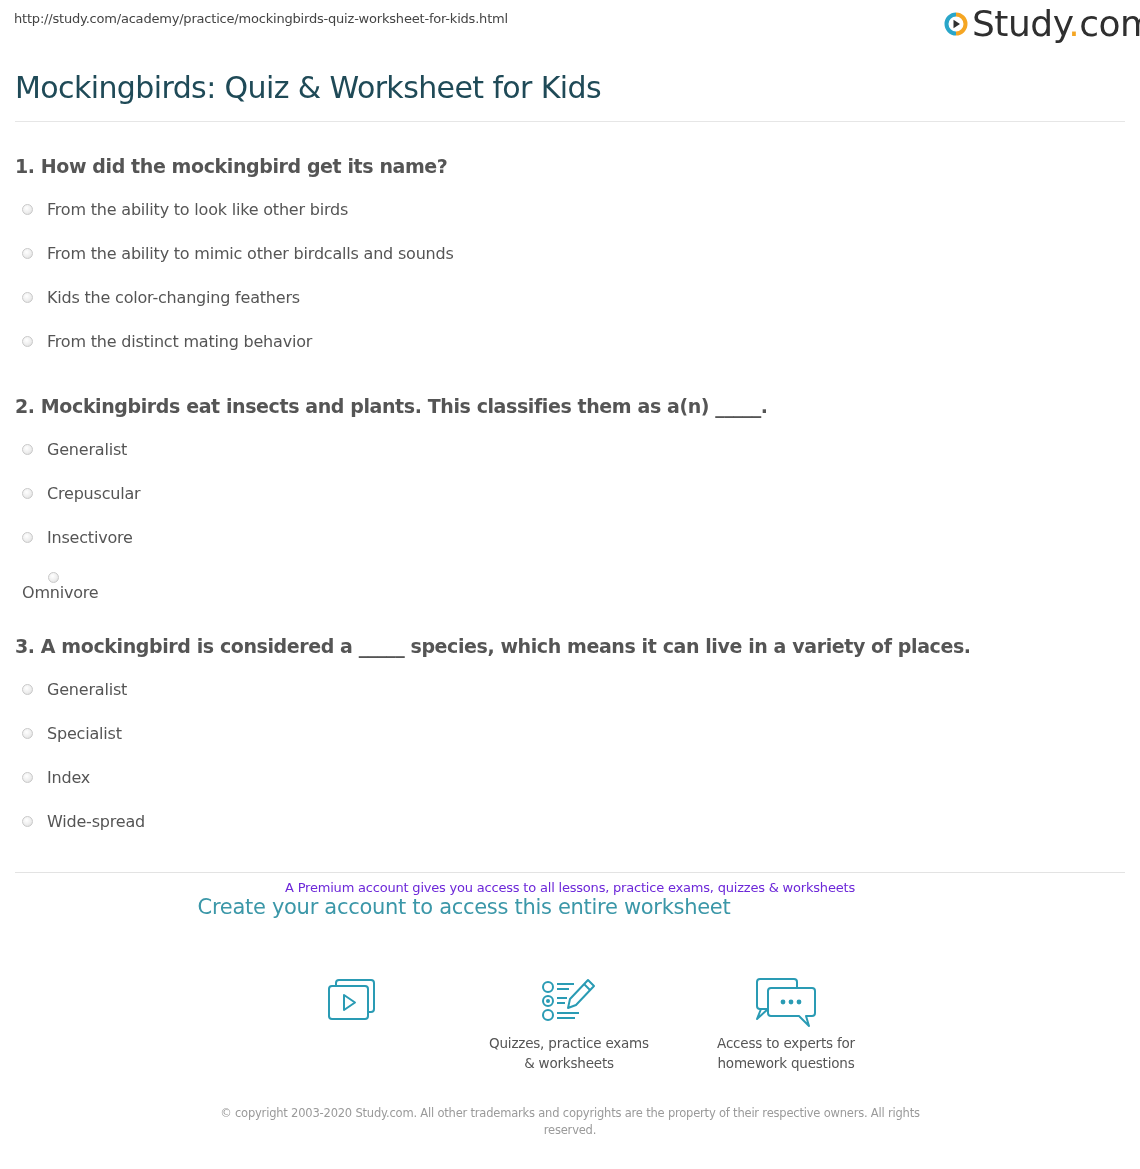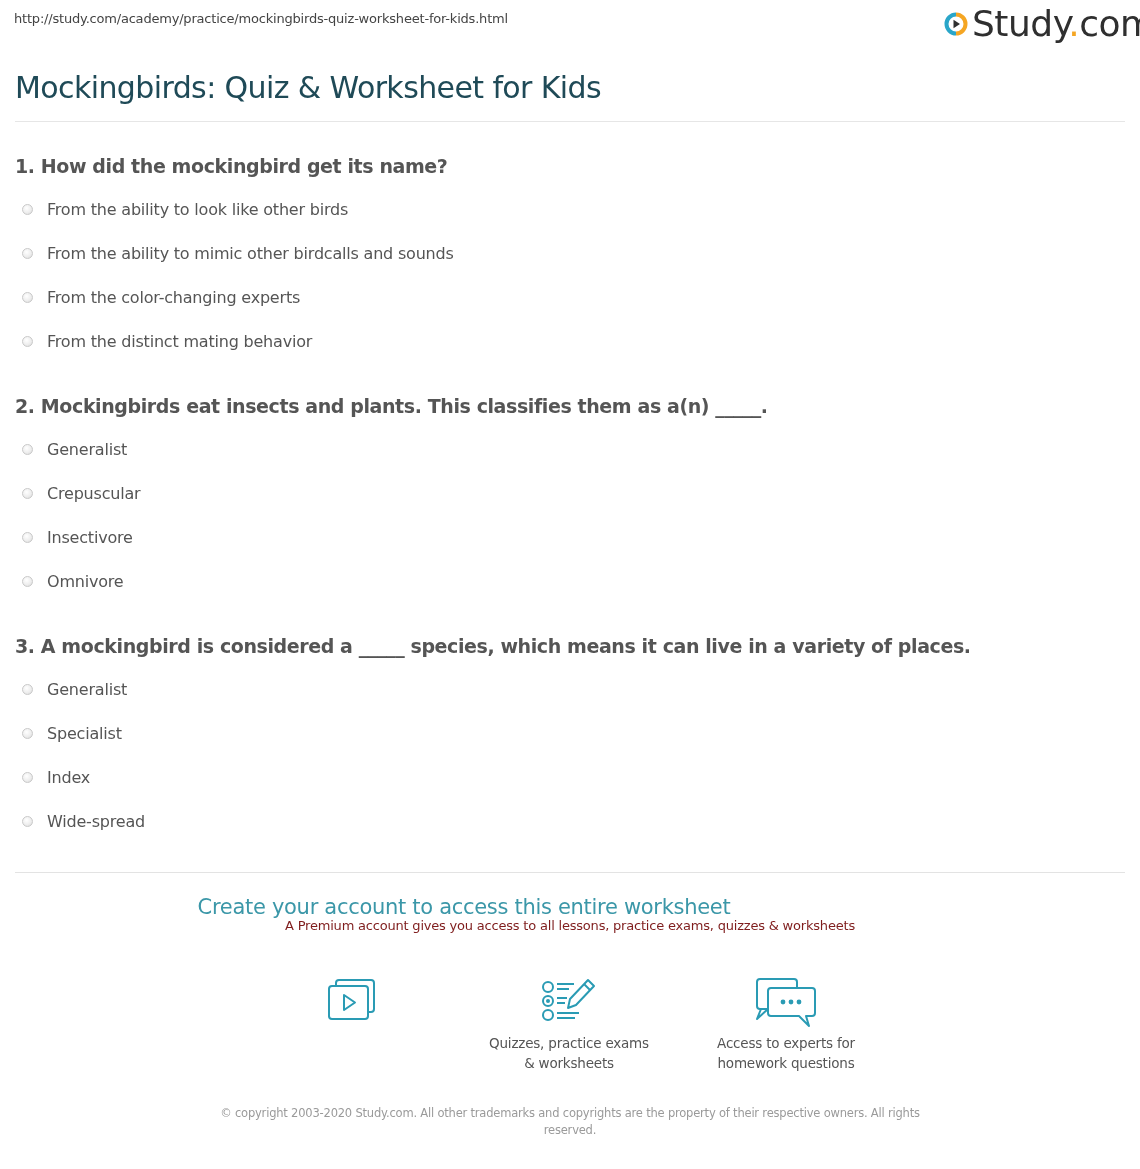--- a/index.html
+++ b/index.html
@@ -10,21 +10,21 @@
   .logo svg { display: block; }
   .logo-text { font-size: 36px; color: #2f2f2f; font-family: "DejaVu Sans", sans-serif; letter-spacing: -0.5px; margin-left: 4px; line-height: 30px; }
   .logo-dot { color: #f5a623; }
   h1.title { position: absolute; left: 15px; top: 70px; font-size: 30px; font-weight: normal; color: #1f4a57; letter-spacing: -0.6px; }
   .rule-top { position: absolute; left: 15px; right: 15px; top: 121px; height: 1px; background: #e6e6e6; }
   .question { position: absolute; left: 15px; font-size: 19px; font-weight: bold; color: #555; letter-spacing: -0.4px; }
   .option { position: absolute; left: 22px; display: flex; align-items: center; font-size: 16px; color: #555; letter-spacing: -0.2px; cursor: pointer; }
   .radio { width: 11px; height: 11px; border-radius: 50%; border: 1px solid #c9c9c9; background: radial-gradient(circle at 40% 35%, #ffffff 0%, #eeeeee 55%, #d6d6d6 100%); margin-right: 14px; flex-shrink: 0; }
   .rule-bottom { position: absolute; left: 15px; right: 15px; top: 872px; height: 1px; background: #e3e3e3; }
   .cta { position: absolute; left: 0; width: 928px; top: 895px; text-align: center; font-size: 21px; color: #3b97a8; letter-spacing: -0.3px; }
-  .cta-sub { position: absolute; left: 0; width: 1140px; top: 918px; text-align: center; font-size: 13px; color: #7f1d1d; letter-spacing: -0.2px; }
+  .cta-sub { position: absolute; left: 0; width: 1140px; top: 880px; text-align: center; font-size: 13px; color: #6d28d9; letter-spacing: -0.2px; }
   .feature { position: absolute; top: 977px; width: 200px; text-align: center; }
   .feature svg { display: block; margin: 0 auto; }
   .feature-label { font-size: 13.5px; color: #555; line-height: 20px; margin-top: 10px; letter-spacing: -0.2px; }
   .copyright { position: absolute; left: 215px; width: 710px; top: 1105px; text-align: center; font-size: 11.5px; color: #9a9a9a; line-height: 17px; letter-spacing: -0.2px; }
 </style>
 </head>
 <body>
 
 <div class="url">http://study.com/academy/practice/mockingbirds-quiz-worksheet-for-kids.html</div>
 
@@ -44,41 +44,41 @@
 <label class="option" style="top:200px;">
     <span class="radio"></span>
     <span>From the ability to look like other birds</span>
   </label>
 <label class="option" style="top:244px;">
     <span class="radio"></span>
     <span>From the ability to mimic other birdcalls and sounds</span>
   </label>
 <label class="option" style="top:288px;">
     <span class="radio"></span>
-    <span>From the color-changing experts</span>
+    <span>Kids the color-changing feathers</span>
   </label>
 <label class="option" style="top:332px;">
     <span class="radio"></span>
     <span>From the distinct mating behavior</span>
   </label>
 
 <div class="question" style="top:395px;">2. Mockingbirds eat insects and plants. This classifies them as a(n) _____.</div>
 <label class="option" style="top:440px;">
     <span class="radio"></span>
     <span>Generalist</span>
   </label>
 <label class="option" style="top:484px;">
     <span class="radio"></span>
     <span>Crepuscular</span>
   </label>
 <label class="option" style="top:528px;">
     <span class="radio"></span>
     <span>Insectivore</span>
   </label>
-<label class="option" style="top:572px;">
+<label class="option" style="top:572px;flex-direction:column;">
     <span class="radio"></span>
     <span>Omnivore</span>
   </label>
 
 <div class="question" style="top:635px;text-align:right;">3. A mockingbird is considered a _____ species, which means it can live in a variety of places.</div>
 <label class="option" style="top:680px;">
     <span class="radio"></span>
     <span>Generalist</span>
   </label>
 <label class="option" style="top:724px;">

